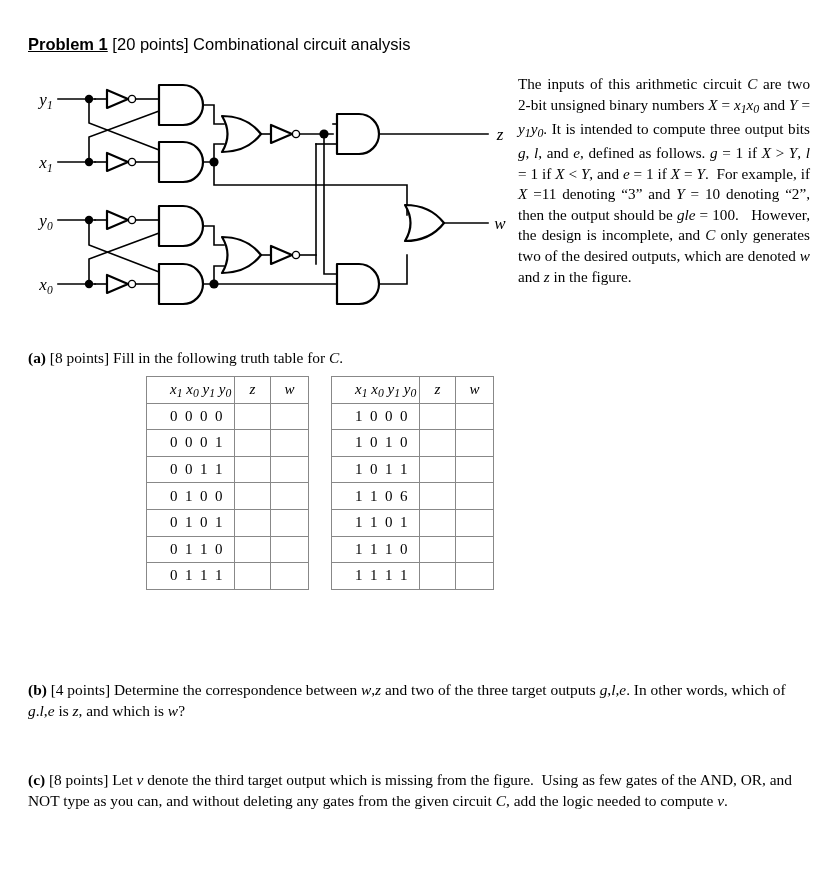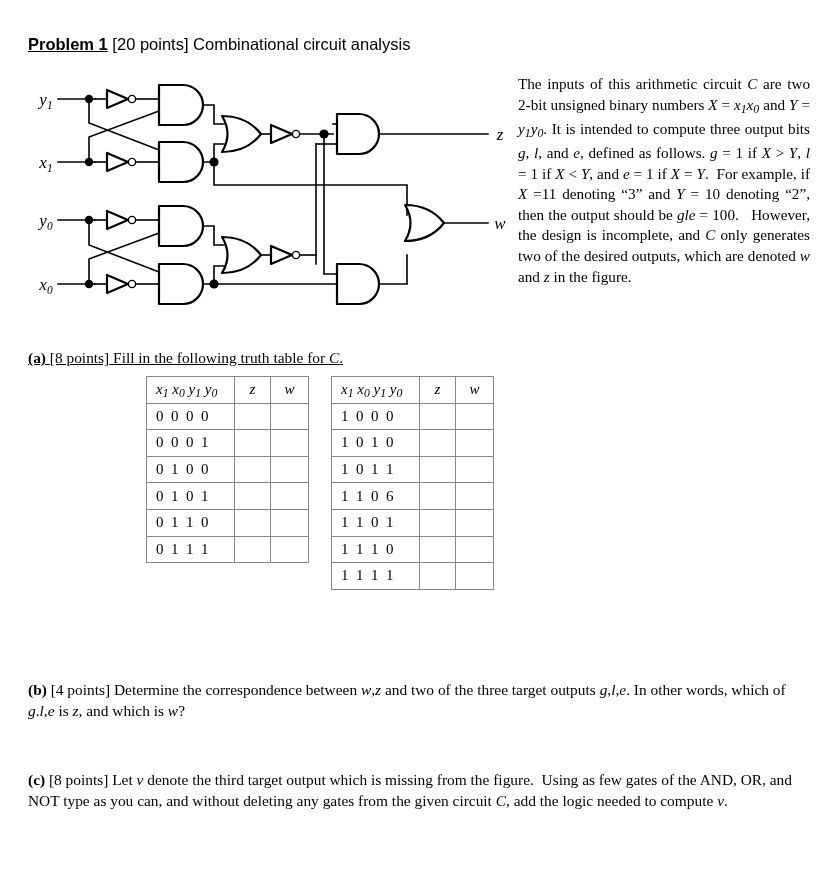--- a/index.html
+++ b/index.html
@@ -69,42 +69,41 @@
   }
 
   
   .part-a {
     position: absolute;
     left: 28px;
     top: 348px;
     font-size: 15.4px;
     line-height: 20px;
     white-space: nowrap;
-    text-decoration: underline;
   }
   .part-a b { font-weight: bold; }
   .part-a i { font-style: italic; }
 
   
   .tt {
     position: absolute;
     border-collapse: collapse;
     font-size: 15px;
     font-family: "Liberation Serif", "DejaVu Serif", serif;
   }
   .tt td, .tt th {
     border: 1px solid #888888;
     padding: 0;
     margin: 0;
     font-weight: normal;
     text-align: left;
     height: 26.6px;
     box-sizing: border-box;
   }
-  .tt .c-bits  { width: 88px; padding-left: 9px; }
+  .tt .c-bits  { width: 88px; padding-left: 23px; }
   .tt .c-z     { width: 36px; }
   .tt .c-w     { width: 38px; }
   .tt thead td { font-style: italic; }
   .bitcell {
     font-family: "Liberation Serif", "DejaVu Serif", serif;
     white-space: pre;
   }
   #table-left  { left: 146px; top: 376px; }
   #table-right { left: 331px; top: 376px; }
   .hdr-bits {
@@ -305,20 +304,25 @@
           <td class="c-bits bitcell">0  0  0  0</td>
           <td class="c-z"></td>
           <td class="c-w"></td>
         </tr>
       <tr>
           <td class="c-bits bitcell">0  0  0  1</td>
           <td class="c-z"></td>
           <td class="c-w"></td>
         </tr>
       <tr>
+          <td class="c-bits bitcell">0  0  1  1</td>
+          <td class="c-z"></td>
+          <td class="c-w"></td>
+        </tr>
+      <tr>
           <td class="c-bits bitcell">0  1  0  0</td>
           <td class="c-z"></td>
           <td class="c-w"></td>
         </tr>
       <tr>
           <td class="c-bits bitcell">0  1  0  1</td>
           <td class="c-z"></td>
           <td class="c-w"></td>
         </tr>
       <tr>

